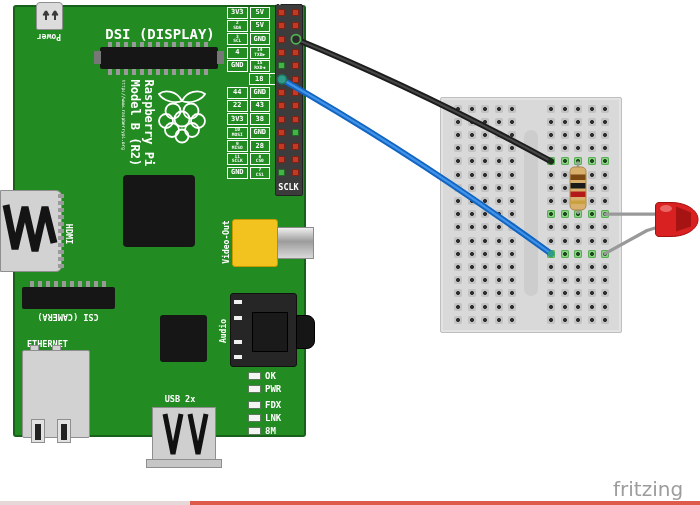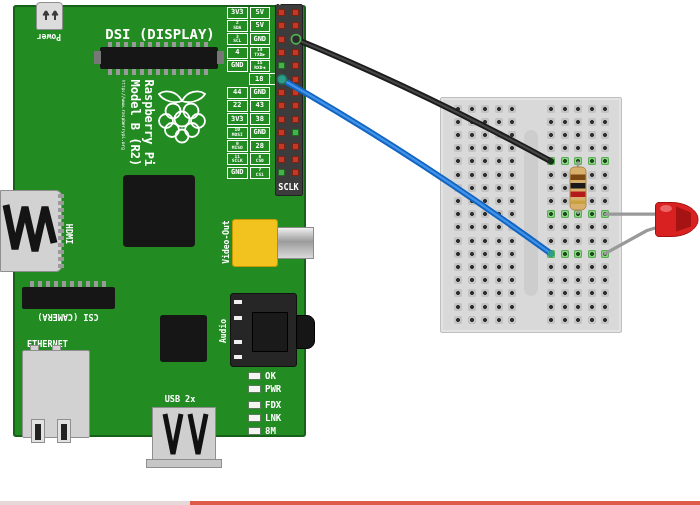--- a/index.html
+++ b/index.html
@@ -486,16 +486,17 @@
 
     <g style="pointer-events:auto;">
       <path d="M282,79.3 Q415,155 551,253.7" fill="none" stroke-width="6" stroke-linecap="round" stroke="#1265c0"></path>
       <path d="M282,79.3 Q415,155 551,253.7" fill="none" stroke-width="2.2" stroke-linecap="round" stroke="#4193ea"></path>
       <circle cx="282" cy="79.3" r="4.6" stroke-width="1.5" fill="#2f9c8a"></circle>
       <circle cx="282" cy="79.3" r="4.6" fill="none" stroke-width="1.5" stroke="#1f705e"></circle>
       <circle cx="551" cy="253.7" r="3.2" fill="#2f9c8a"></circle>
     </g>
   </svg>
 
+  <div class="abs" id="watermark">fritzing</div>
 
   <div class="bbar" style="left: 0px; width: 190px; background: rgb(230, 216, 216);" id="barL"></div>
   <div class="bbar" style="left: 190px; width: 510px; background: rgb(222, 90, 75);" id="barR"></div>
 </div>
 
 </body></html>

